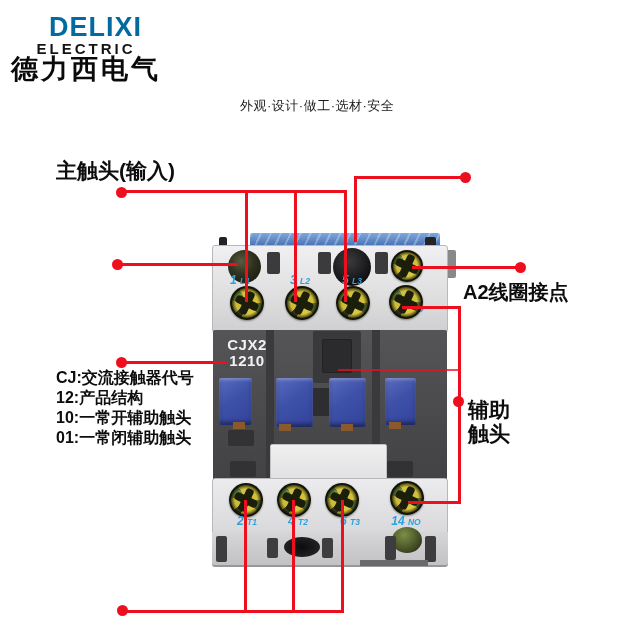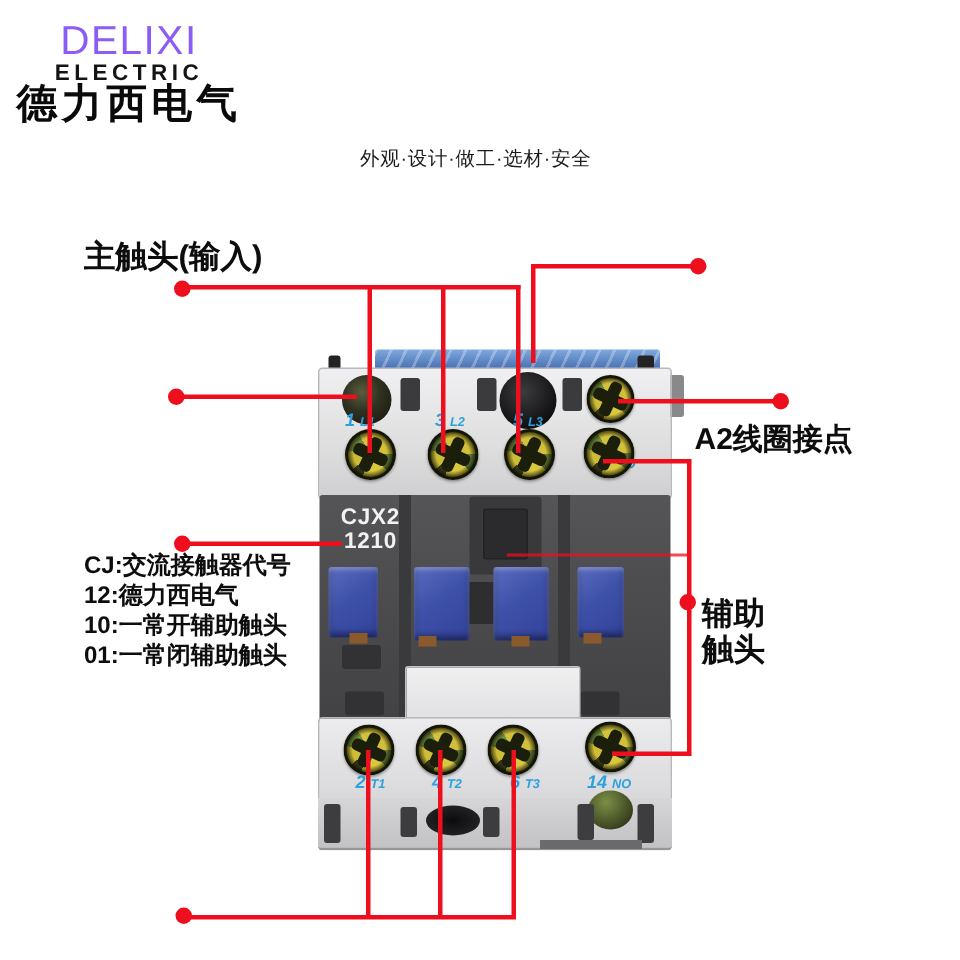--- a/index.html
+++ b/index.html
@@ -1,22 +1,22 @@
 <!DOCTYPE html>
 <html><head>
 <meta charset="utf-8">
 <style>
   html,body{margin:0;padding:0;background:#fff;}
   .stage{position:relative;width:640px;height:640px;background:#fff;overflow:hidden;
          font-family:"Liberation Sans","DejaVu Sans",sans-serif;}
   .abs{position:absolute;}
 
   
-  .logo-en{position:absolute;left:30px;top:12px;width:112px;text-align:center;
-           font-size:27px;font-weight:400;letter-spacing:1px;color:#8b5cf6;}
+  .logo-en{position:absolute;left:30px;top:12px;width:112px;text-align:right;
+           font-size:27px;font-weight:700;letter-spacing:1px;color:#0369a1;}
   .logo-sub{position:absolute;left:30px;top:40px;width:112px;text-align:center;
             font-size:15px;font-weight:700;letter-spacing:3px;color:#141414;}
   .logo-cn{position:absolute;left:2px;top:51px;width:168px;text-align:center;
            font-size:27px;font-weight:900;letter-spacing:3px;color:#0a0a0a;}
   .title{position:absolute;left:183px;top:24px;font-size:58px;font-weight:900;
          letter-spacing:9px;color:#0b0b0b;white-space:nowrap;}
   .subtitle{position:absolute;left:240px;top:97px;font-size:13px;font-weight:400;
             letter-spacing:.5px;color:#1c1c1c;white-space:nowrap;}
 
   
@@ -237,21 +237,21 @@
   <div class="ln" id="ln-out-h"></div>
   <div class="ln" id="ln-out-v1"></div>
   <div class="ln" id="ln-out-v2"></div>
   <div class="ln" id="ln-out-v3"></div>
   <div class="dt" id="dt-out"></div>
 
   <div class="co" id="co-input">主触头(输入)</div>
   <div class="co" id="co-a2">A2线圈接点</div>
   <div class="co" id="co-legend">
     <div>CJ:交流接触器代号</div>
-    <div>12:德力西电气</div>
+    <div>12:产品结构</div>
     <div>10:一常开辅助触头</div>
     <div>01:一常闭辅助触头</div>
   </div>
   <div class="co" id="co-aux">
     <div>辅助</div>
     <div>触头</div>
   </div>
 
 </div>
 

